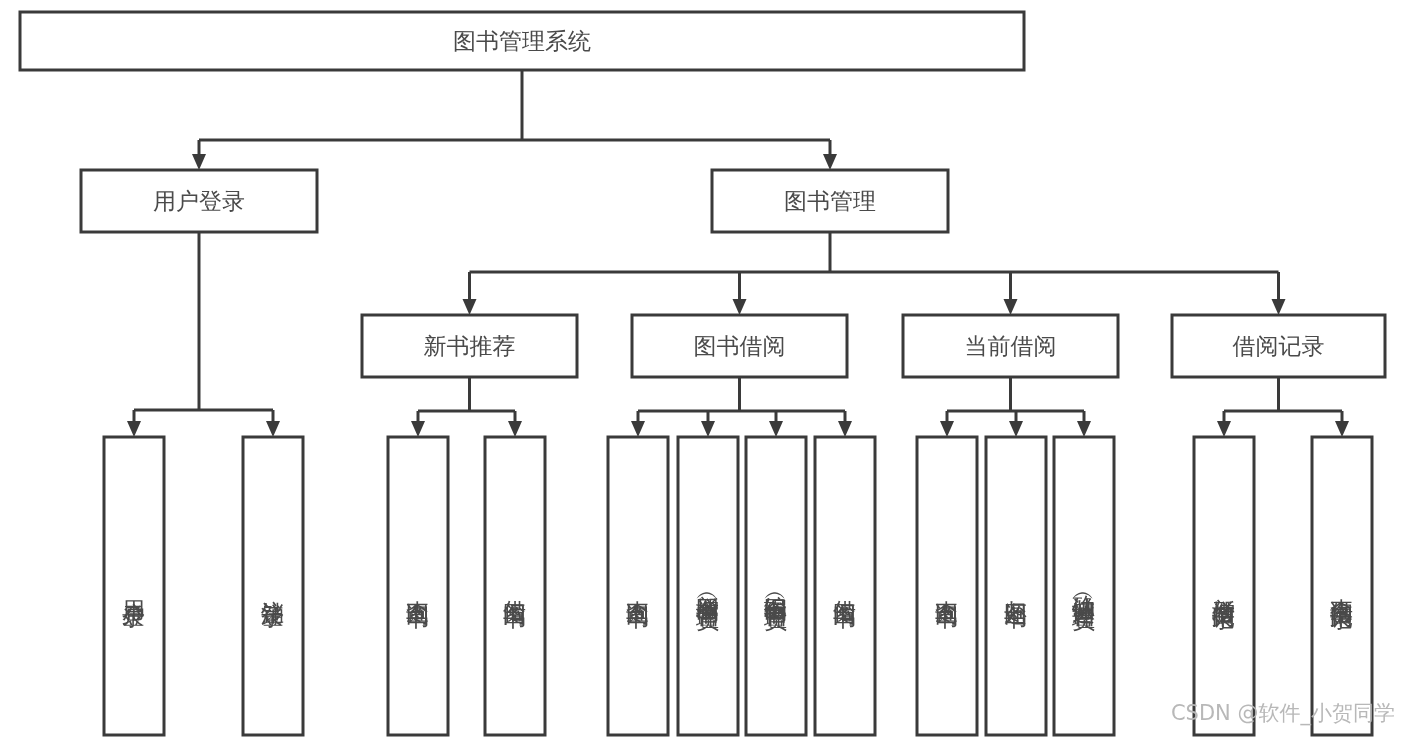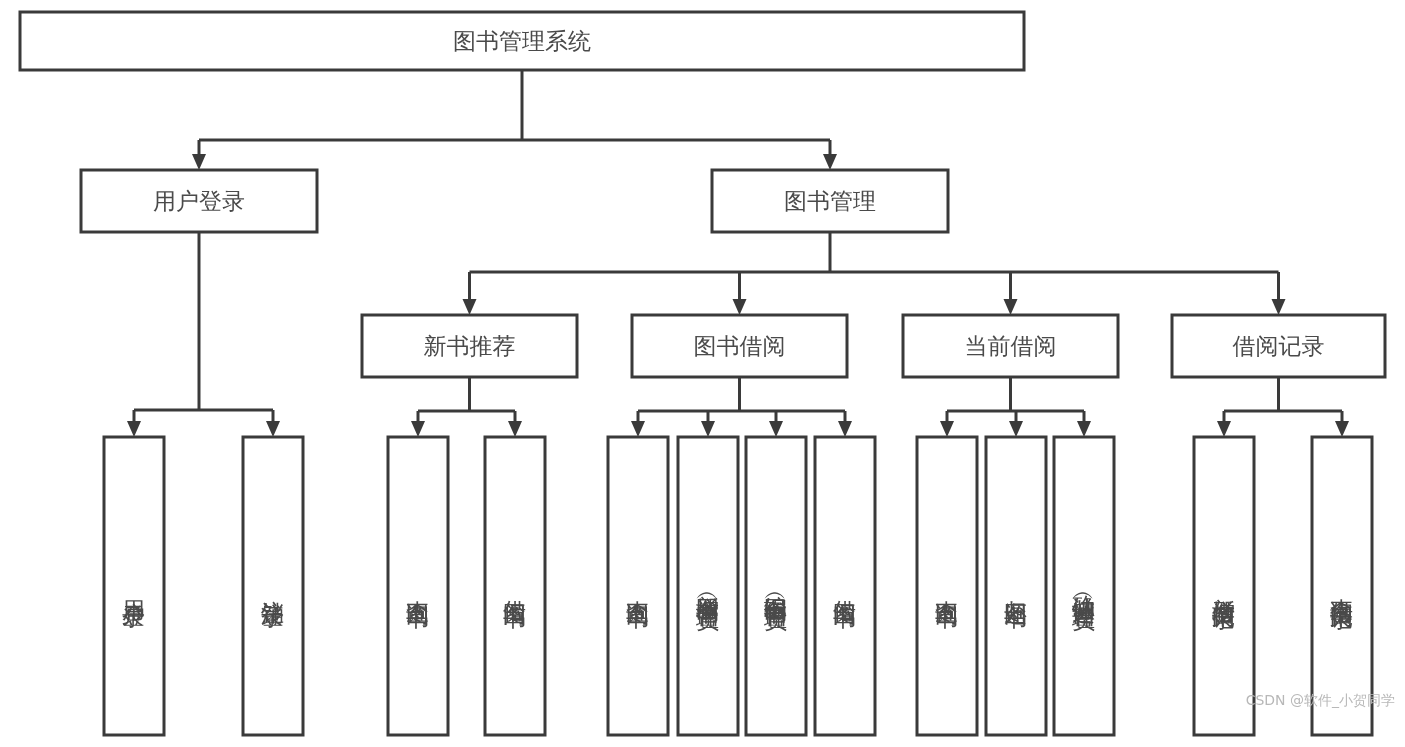--- a/index.html
+++ b/index.html
@@ -47,22 +47,22 @@
     fill: none;
     stroke-linecap: butt;
   }
   .arrow-head {
     fill: #3a3a3a;
     stroke: none;
   }
   .watermark {
     position: absolute;
     right: 10px;
-    bottom: 22px;
-    font-size: 14px;
+    bottom: 5px;
+    font-size: 21px;
     color: #b8b8b8;
     font-family: "DejaVu Sans", "Liberation Sans", sans-serif;
     white-space: nowrap;
     pointer-events: none;
   }
 </style>
 </head>
 <body>
 
 <div id="diagram-root">

